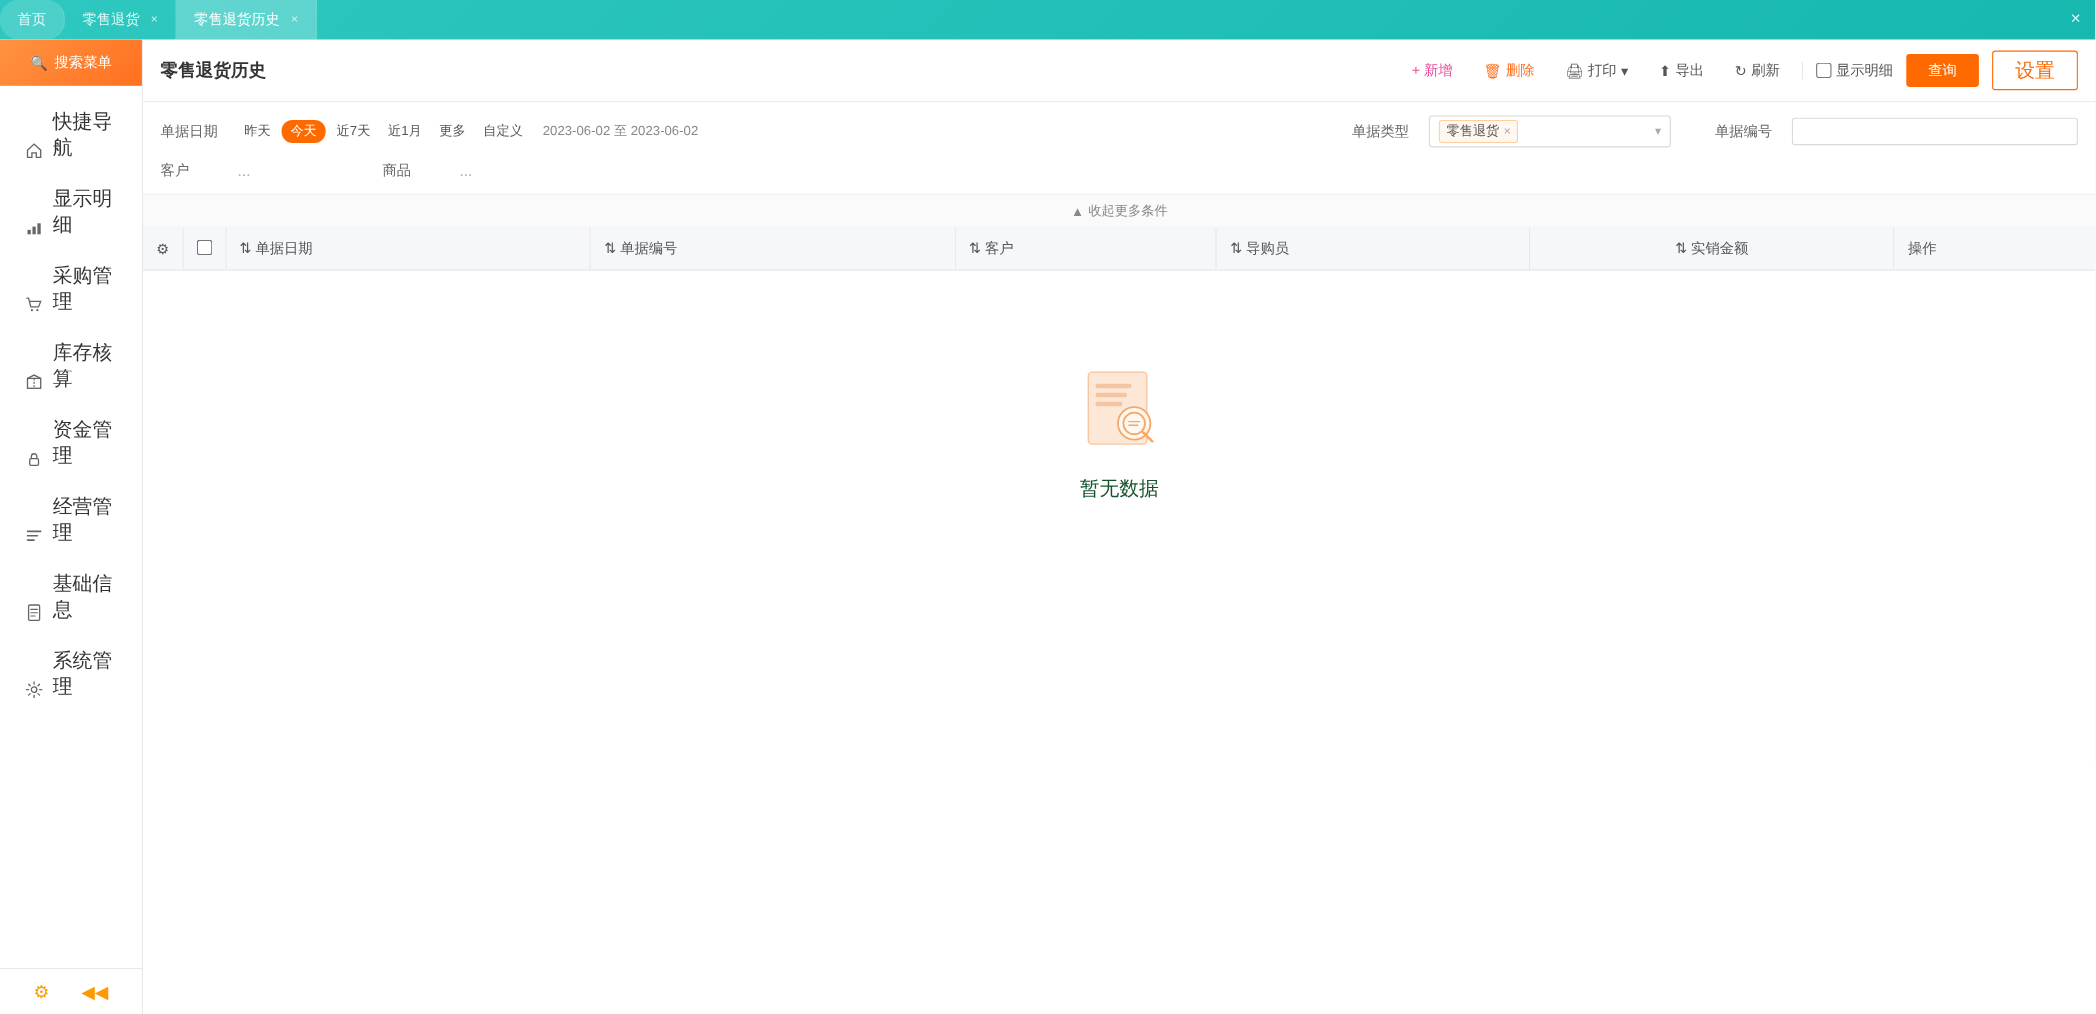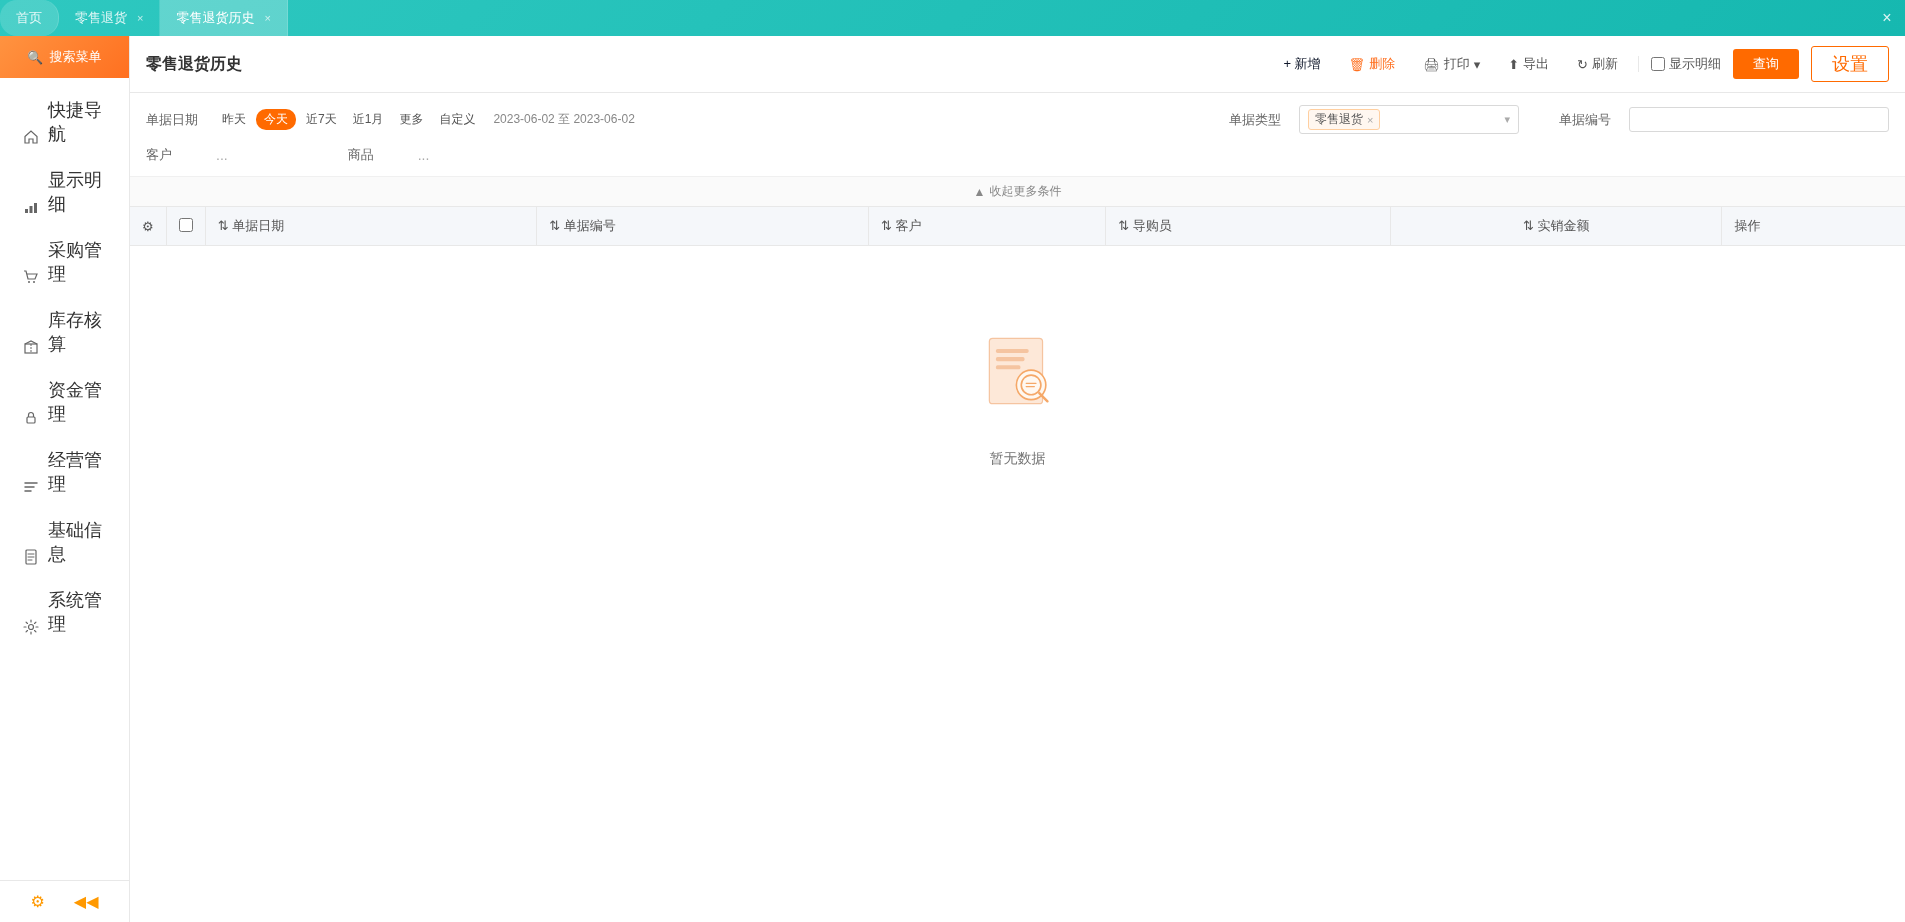--- a/index.html
+++ b/index.html
@@ -151,21 +151,21 @@
       gap: 4px;
       color: #555;
       font-size: 13px;
       cursor: pointer;
       padding: 4px 8px;
       border-radius: 3px;
       border: none;
       background: transparent;
     }
     .action-btn-new {
-      color: #0f172a;
+      color: #ec4899;
     }
     .action-btn-del {
       color: #ff7020;
     }
     .divider-v {
       width: 1px;
       height: 16px;
       background: #e8e8e8;
     }
     .display-toggle {
@@ -341,23 +341,23 @@
       display: flex;
       align-items: center;
       gap: 4px;
     }
     .empty-state {
       display: flex;
       flex-direction: column;
       align-items: center;
       justify-content: center;
       padding: 80px 20px;
-      color: #737373;
-      font-size: 14px;
-      gap: 34px;
+      color: #14532d;
+      font-size: 18px;
+      gap: 16px;
     }
     .empty-icon {
       width: 100px;
       height: 90px;
     }
 
     
     .pagination-area {
       background: #fff;
       border-top: 1px solid #e8e8e8;

